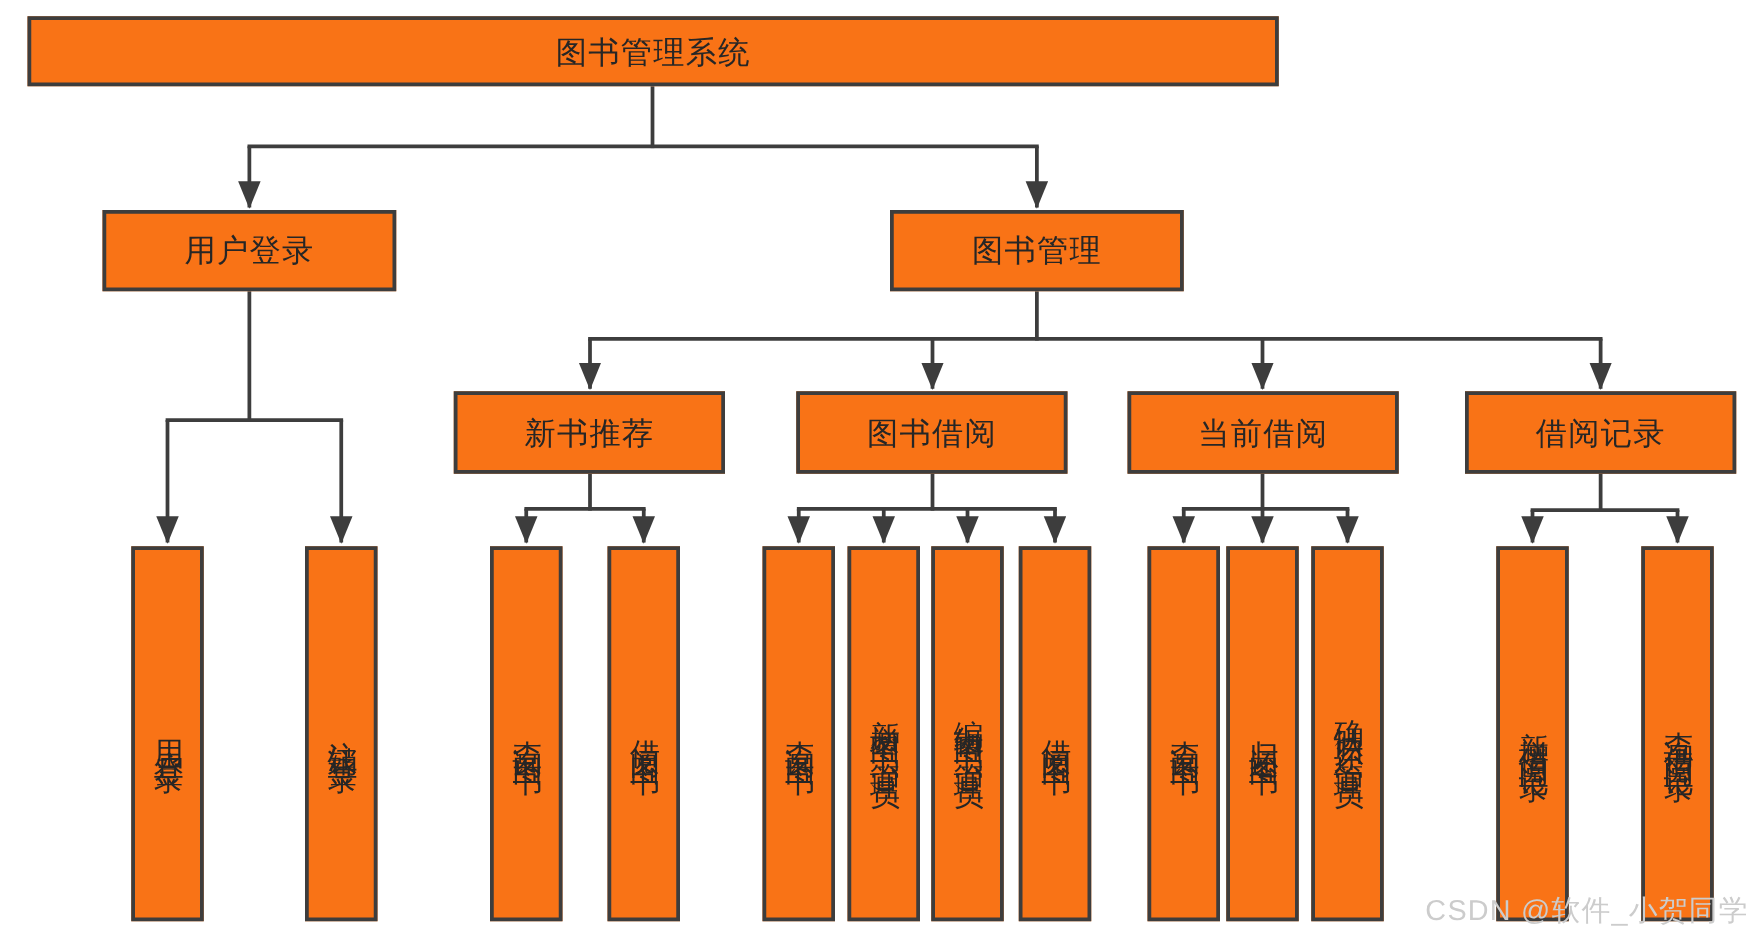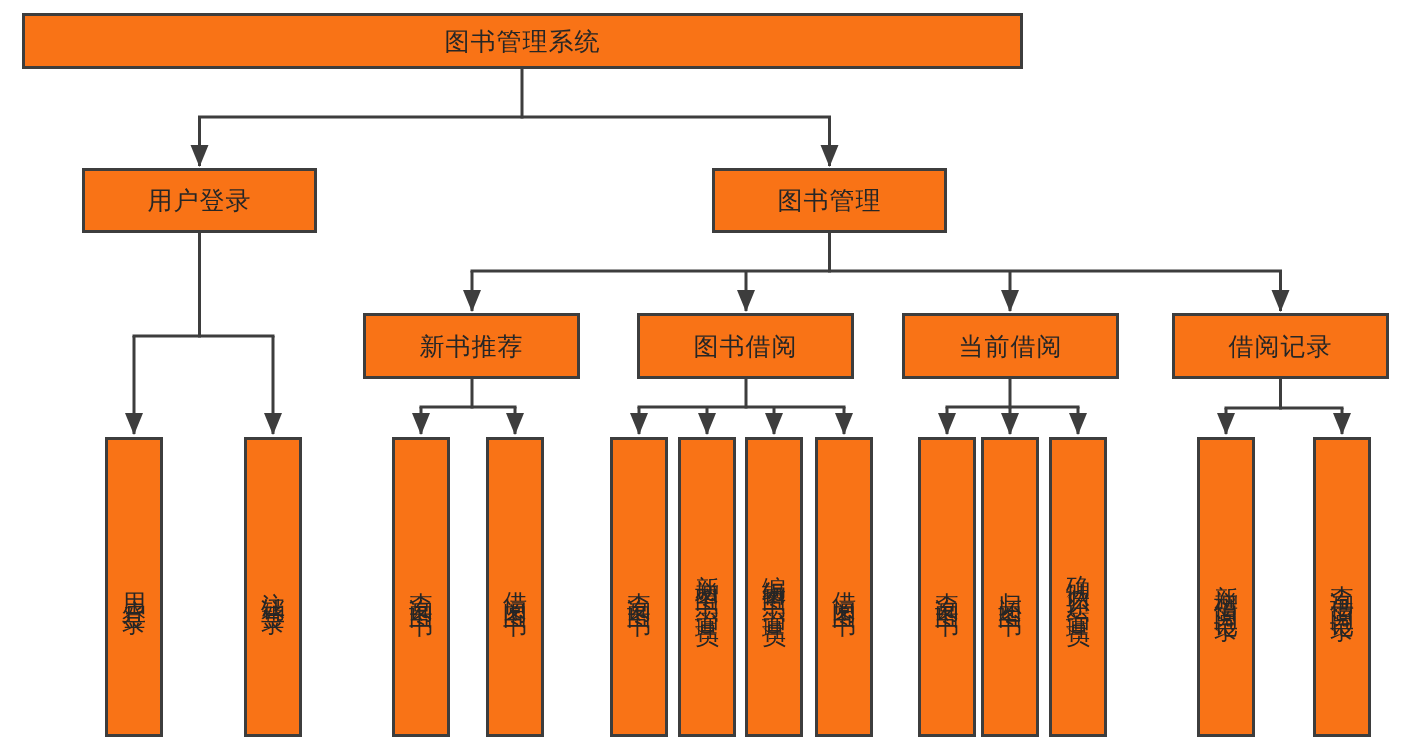--- a/index.html
+++ b/index.html
@@ -174,14 +174,15 @@
   <div class="box leaf lf11">
     <span>确认归还（管理员）</span>
   </div>
   <div class="box leaf lf12">
     <span>新增借阅记录</span>
   </div>
   <div class="box leaf lf13">
     <span>查询借阅记录</span>
   </div>
 
+  <div class="watermark">CSDN @软件_小贺同学</div>
 
 </div>
 
 </body></html>

